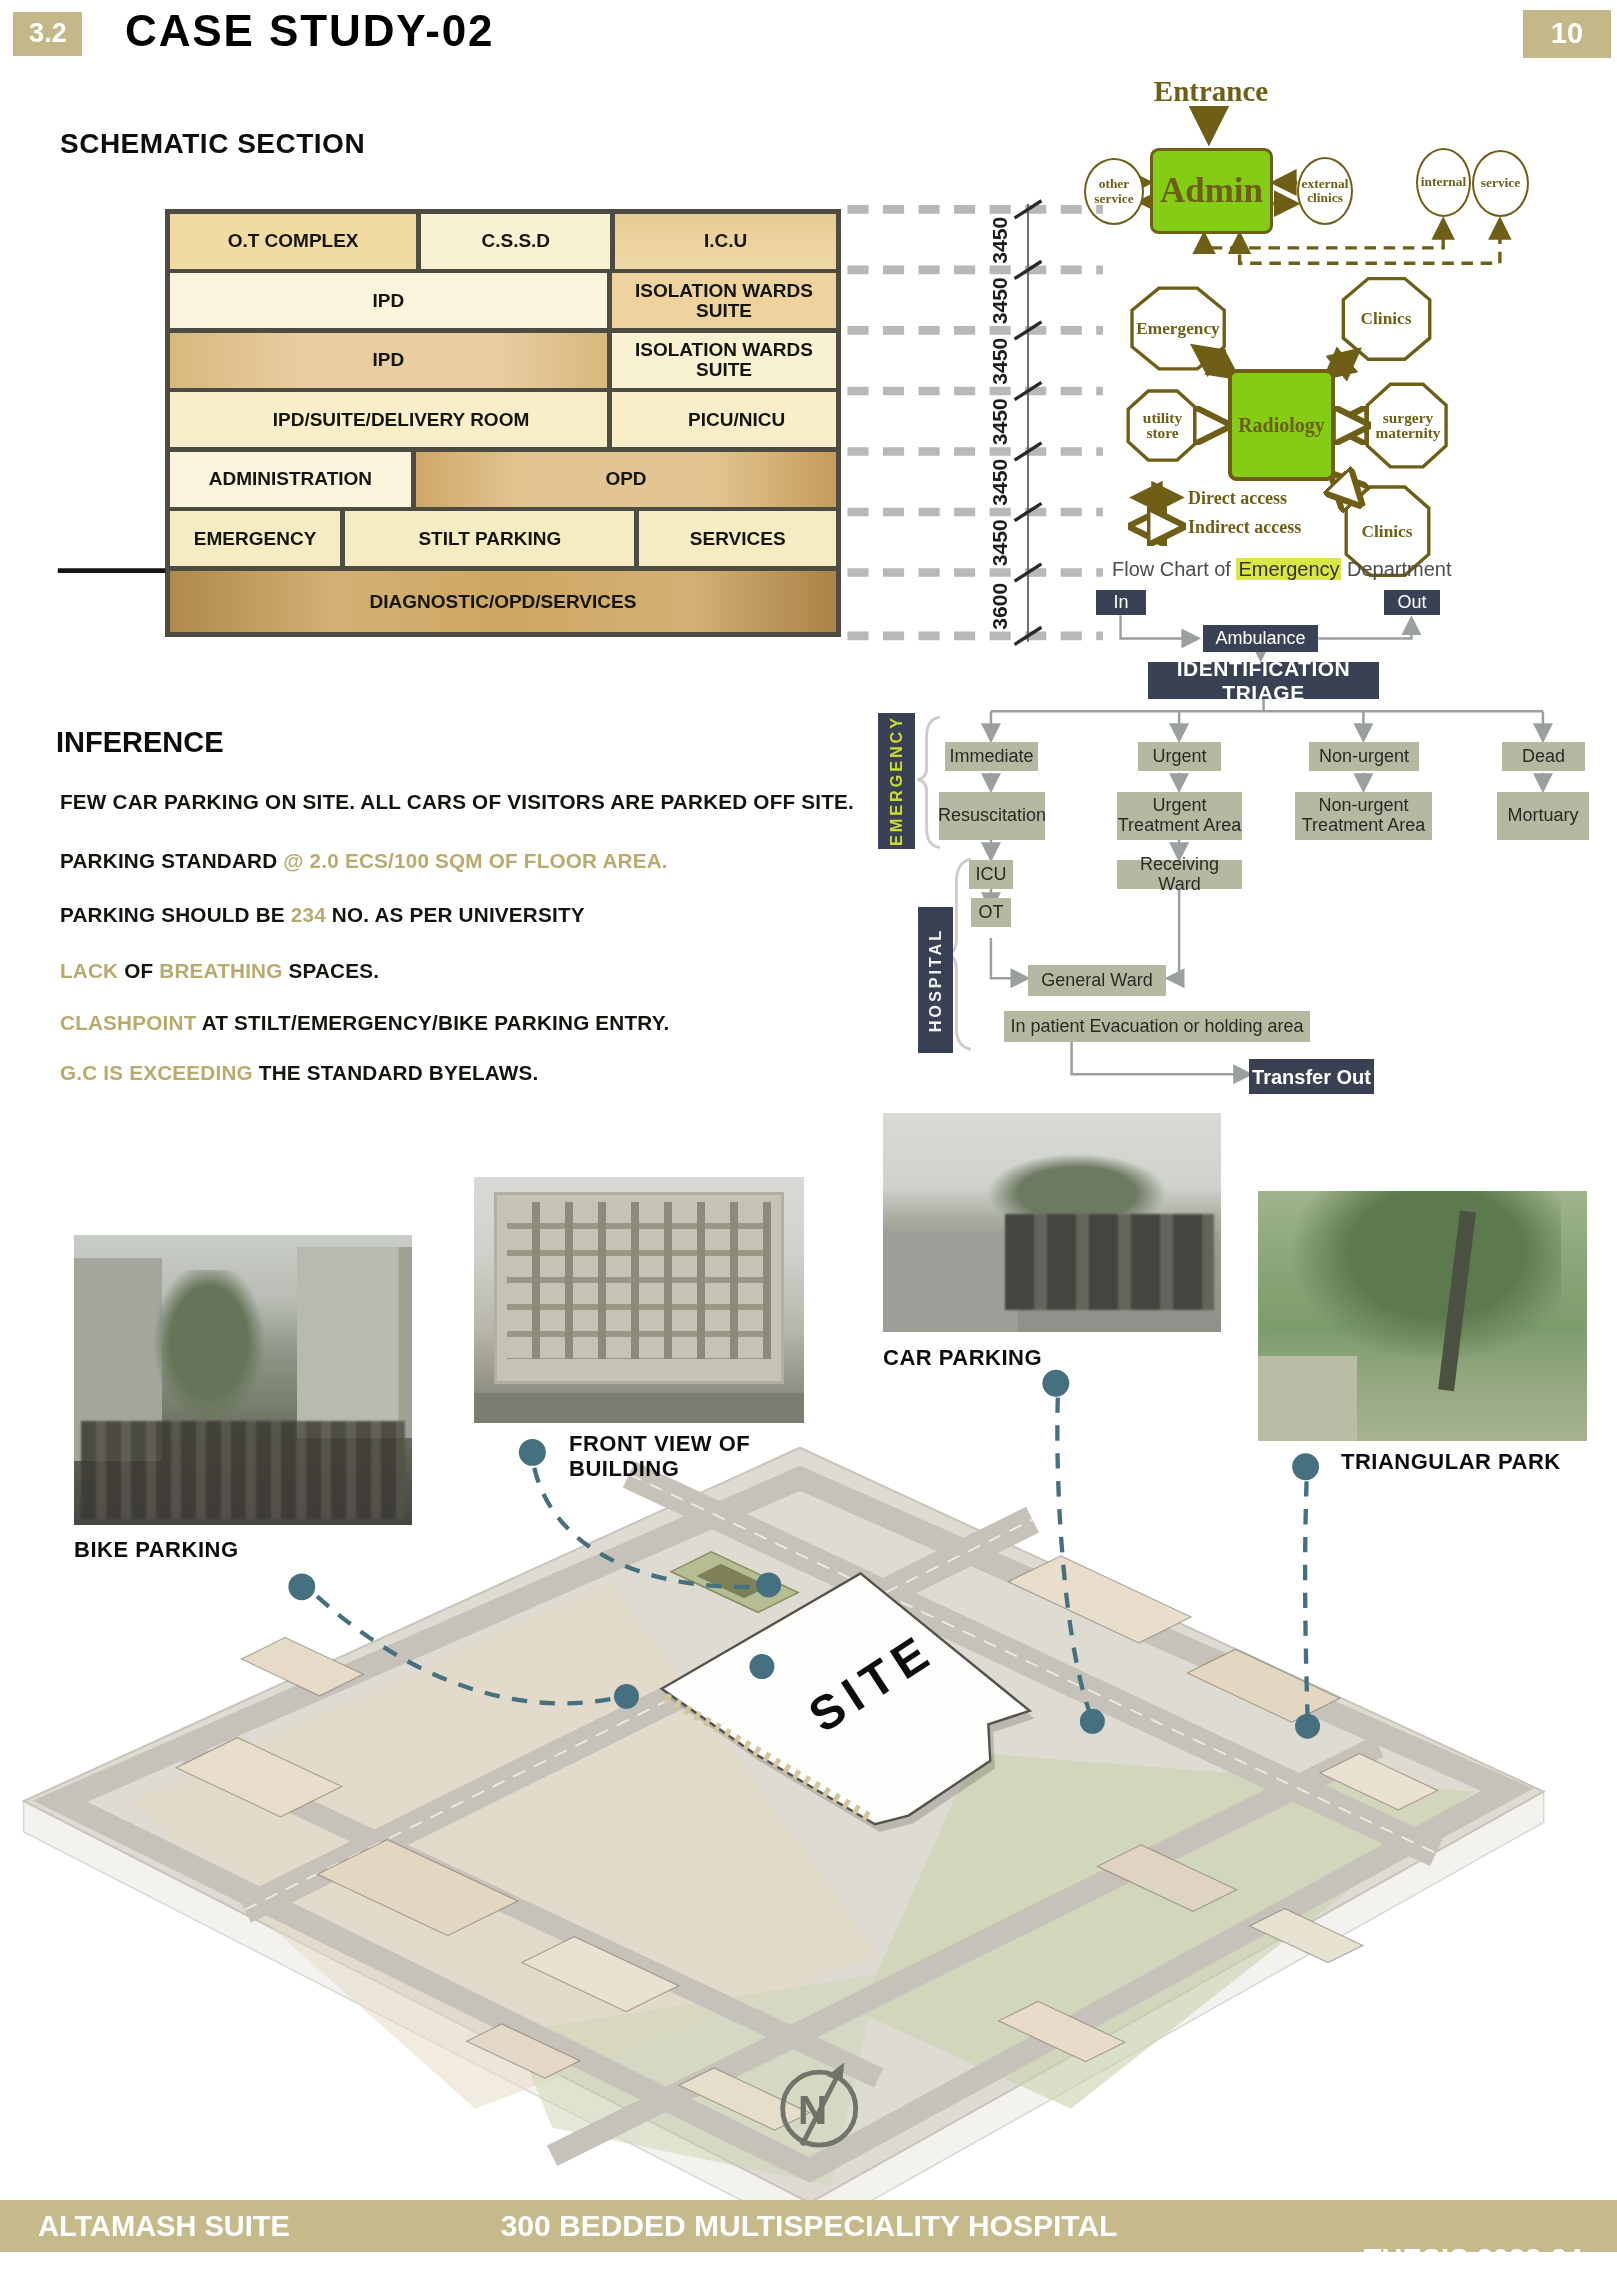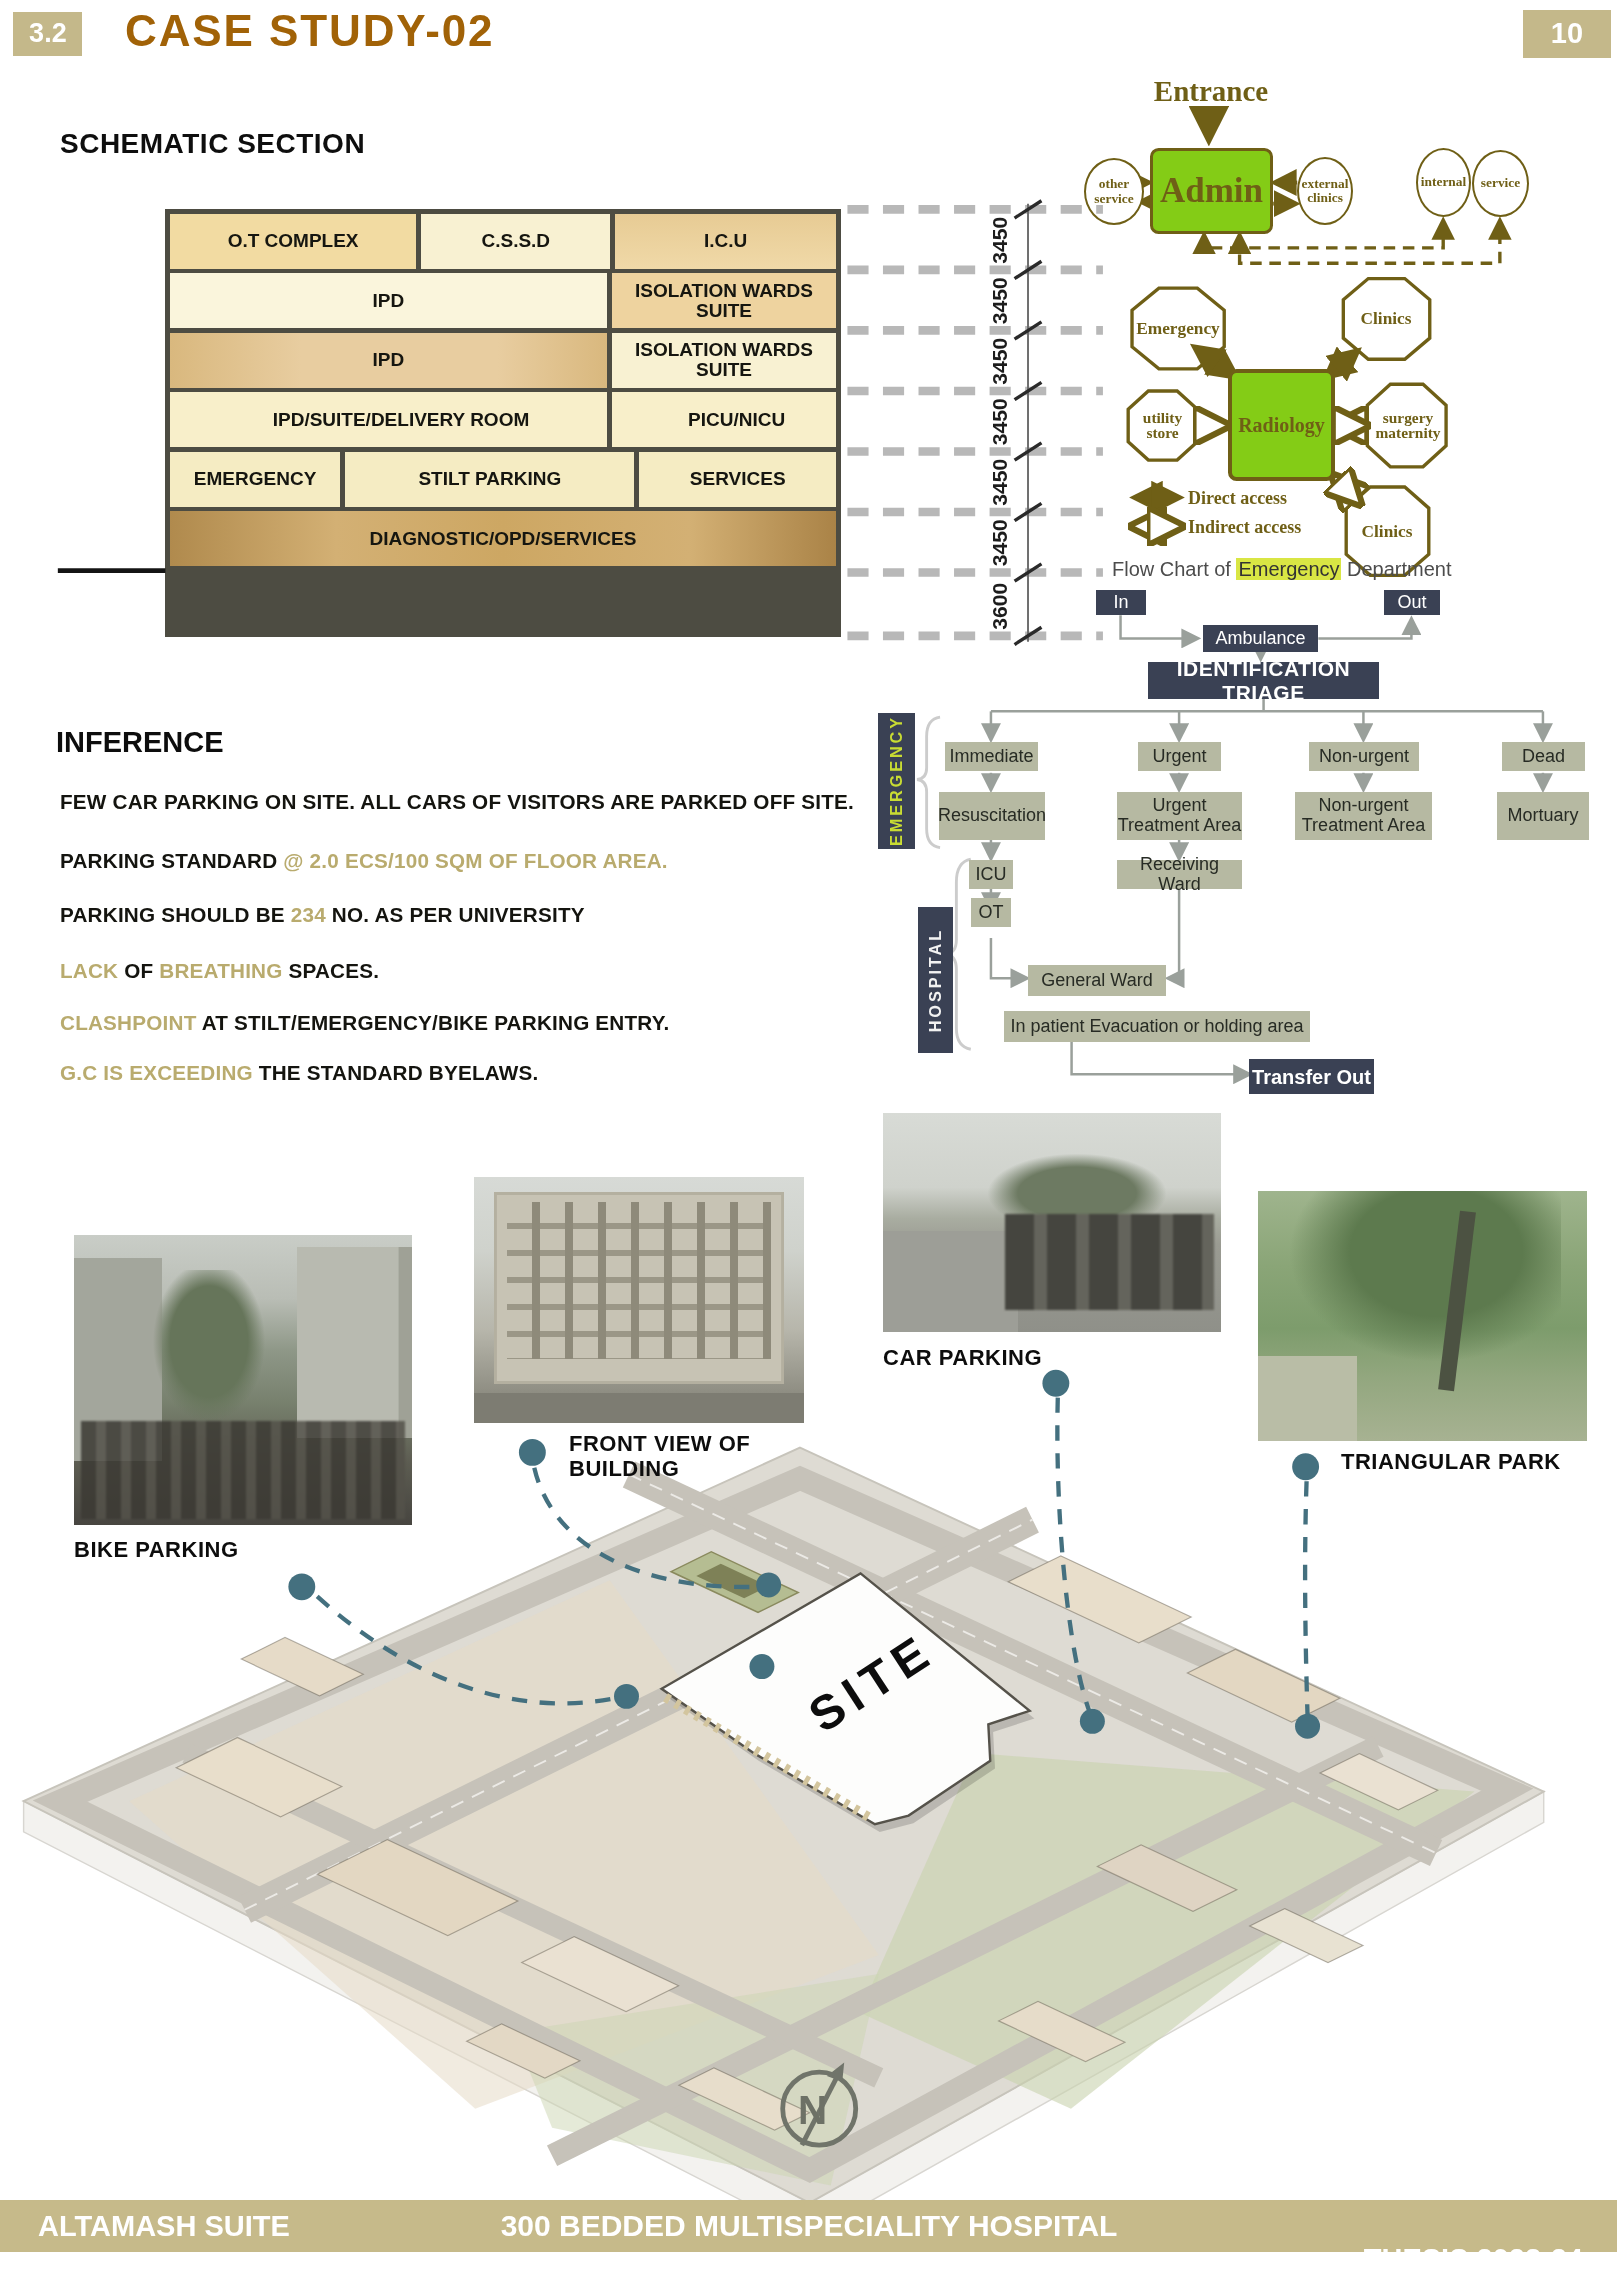--- a/index.html
+++ b/index.html
@@ -6,21 +6,21 @@
   .page{position:relative;width:1618px;height:2290px;background:#ffffff;overflow:hidden;
         font-family:"Liberation Sans",sans-serif;}
   [data-name]{box-sizing:border-box;}
 
   
   .badge{position:absolute;background:#c4b88a;color:#fff;font-weight:bold;
          display:flex;align-items:center;justify-content:center;}
   .badge-section{left:13.4px;top:11.5px;width:69px;height:44px;font-size:27px;}
   .badge-page{left:1523px;top:9.6px;width:88px;height:48px;font-size:29px;}
   .case-title{position:absolute;left:125px;top:5.8px;font-size:44px;font-weight:bold;
-              color:#a16207;letter-spacing:1.9px;}
+              color:#000000;letter-spacing:1.9px;}
 
   
   .schem-heading{position:absolute;left:60px;top:128px;font-size:28px;font-weight:bold;color:#0e0e0e;letter-spacing:0.5px;}
   .building{position:absolute;left:165px;top:209px;width:676px;height:428px;background:#4d4c42;
             padding:4.8px;display:grid;grid-template-rows:repeat(6,1fr) 1.12fr;gap:4.8px;}
   .brow{display:grid;gap:4.8px;}
   .r1{grid-template-columns:37% 28.4% auto;}
   .r2{grid-template-columns:65.6% auto;}
   .r5{grid-template-columns:36.2% auto;}
   .r6{grid-template-columns:25.6% 43.4% auto;}
@@ -122,20 +122,24 @@
       <div class="cell c-pale" data-name="floor-cell">IPD</div>
       <div class="cell c-tan" data-name="floor-cell">ISOLATION WARDS SUITE</div>
     </div>
     <div class="brow r2" data-name="floor-row">
       <div class="cell c-tan2" data-name="floor-cell">IPD</div>
       <div class="cell c-cream" data-name="floor-cell">ISOLATION WARDS SUITE</div>
     </div>
     <div class="brow r2" data-name="floor-row">
       <div class="cell c-cream2" data-name="floor-cell">IPD/SUITE/DELIVERY ROOM</div>
       <div class="cell c-cream2" data-name="floor-cell">PICU/NICU</div>
+    </div>
+    <div class="brow r5" data-name="floor-row">
+      <div class="cell c-pale" data-name="floor-cell">ADMINISTRATION</div>
+      <div class="cell c-opd" data-name="floor-cell">OPD</div>
     </div>
     <div class="brow r6" data-name="floor-row">
       <div class="cell c-stilt" data-name="floor-cell">EMERGENCY</div>
       <div class="cell c-stilt" data-name="floor-cell">STILT PARKING</div>
       <div class="cell c-stilt" data-name="floor-cell">SERVICES</div>
     </div>
     <div class="brow r7" data-name="floor-row">
       <div class="cell c-diag" data-name="floor-cell">DIAGNOSTIC/OPD/SERVICES</div>
     </div>
   </div>

